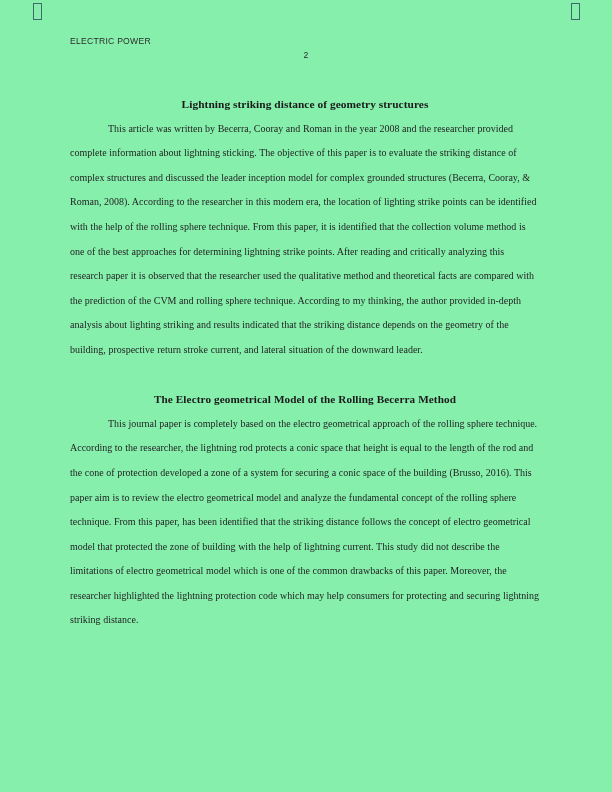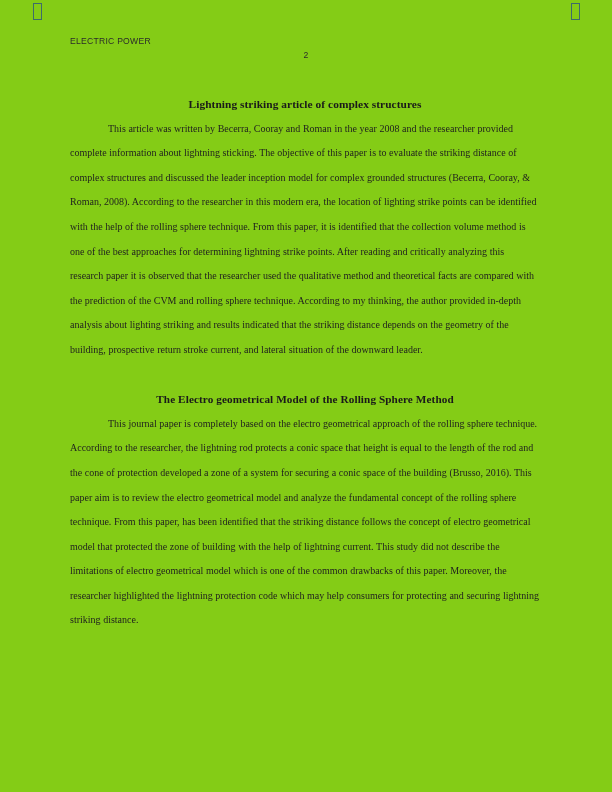--- a/index.html
+++ b/index.html
@@ -10,21 +10,21 @@
   }
   body {
     font-family: "Liberation Serif", serif;
     -webkit-font-smoothing: antialiased;
   }
 
   .page {
     position: relative;
     width: 612px;
     height: 792px;
-    background: #84cc16;
+    background: #86efac;
     overflow: hidden;
     box-sizing: border-box;
   }
 
   
   .corner-mark {
     position: absolute;
     top: 3px;
     width: 9px;
     height: 17px;
@@ -104,25 +104,25 @@
   <div class="corner-mark left"></div>
 
   <div class="corner-mark right"></div>
 
   <div class="running-header">ELECTRIC POWER</div>
 
   <div class="page-number">2</div>
 
   <div class="content">
 
-    <div class="section-title">Lightning striking article of complex structures</div>
+    <div class="section-title">Lightning striking distance of geometry structures</div>
 
     <p class="body-paragraph">This article was written by Becerra, Cooray and Roman in the year 2008 and the researcher provided complete information about lightning sticking. The objective of this paper is to evaluate the striking distance of complex structures and discussed the leader inception model for complex grounded structures (Becerra, Cooray, &amp; Roman, 2008). According to the researcher in this modern era, the location of lighting strike points can be identified with the help of the rolling sphere technique. From this paper, it is identified that the collection volume method is one of the best approaches for determining lightning strike points. After reading and critically analyzing this research paper it is observed that the researcher used the qualitative method and theoretical facts are compared with the prediction of the CVM and rolling sphere technique. According to my thinking, the author provided in-depth analysis about lighting striking and results indicated that the striking distance depends on the geometry of the building, prospective return stroke current, and lateral situation of the downward leader.</p>
 
     <div class="spacer-line"></div>
 
-    <div class="section-title secondary">The Electro geometrical Model of the Rolling Sphere Method</div>
+    <div class="section-title secondary">The Electro geometrical Model of the Rolling Becerra Method</div>
 
     <p class="body-paragraph">This journal paper is completely based on the electro geometrical approach of the rolling sphere technique. According to the researcher, the lightning rod protects a conic space that height is equal to the length of the rod and the cone of protection developed a zone of a system for securing a conic space of the building (Brusso, 2016). This paper aim is to review the electro geometrical model and analyze the fundamental concept of the rolling sphere technique. From this paper, has been identified that the striking distance follows the concept of electro geometrical model that protected the zone of building with the help of lightning current. This study did not describe the limitations of electro geometrical model which is one of the common drawbacks of this paper. Moreover, the researcher highlighted the lightning protection code which may help consumers for protecting and securing lightning striking distance.</p>
 
   </div>
 
 </div>
 
 </body></html>

